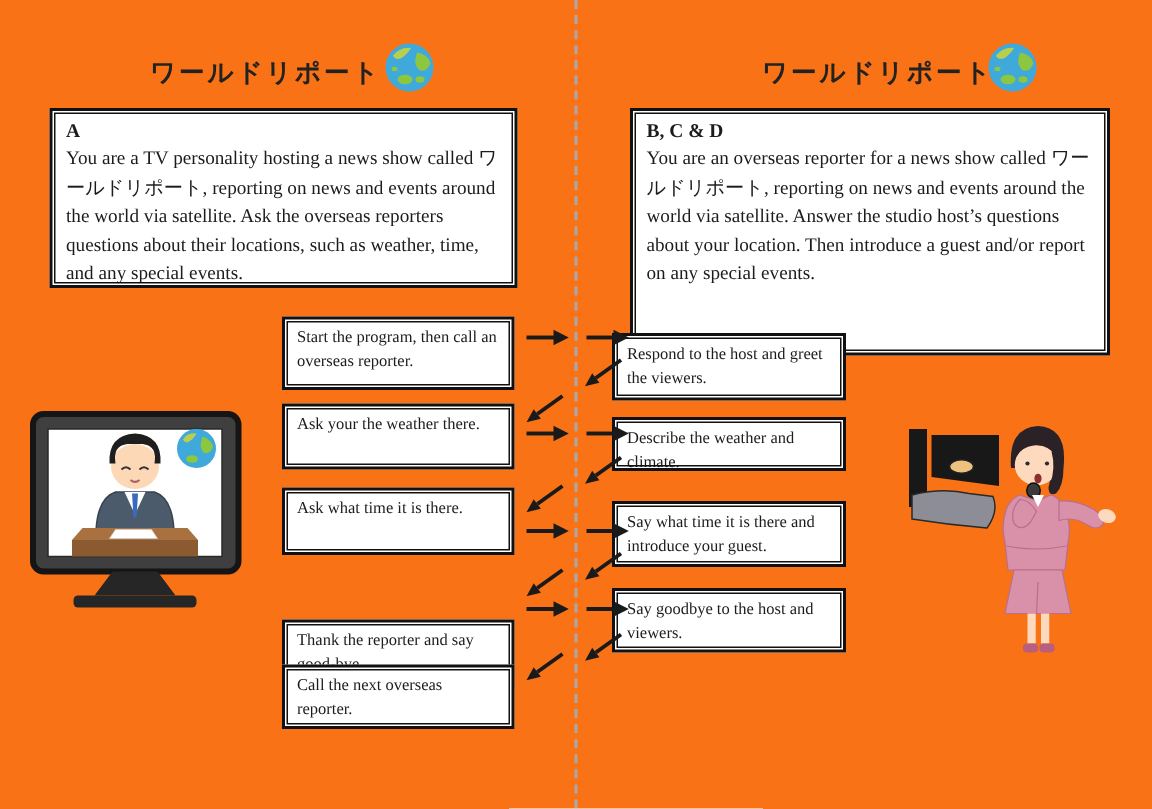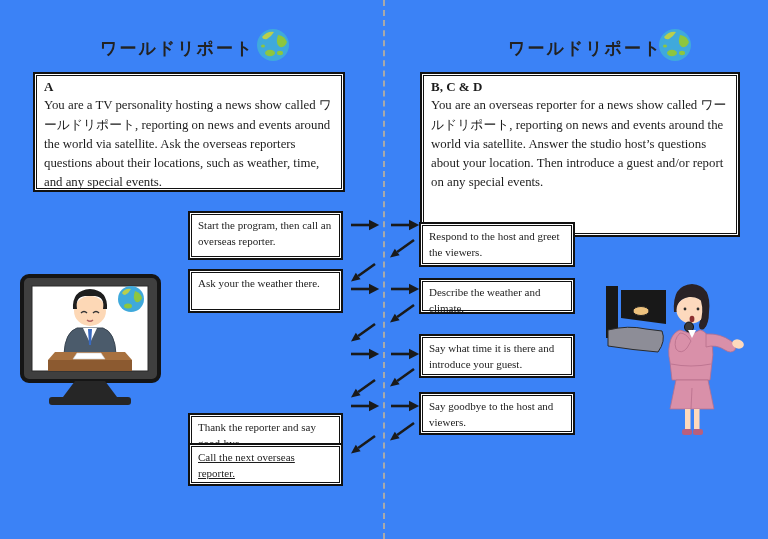--- a/index.html
+++ b/index.html
@@ -1,20 +1,20 @@
 <!DOCTYPE html>
 <html><head>
 <meta charset="utf-8">
 <style>
   * { margin:0; padding:0; box-sizing:border-box; }
   html,body { background:#ffffff; }
   .page {
     position:relative;
     width:768px; height:539px;
-    background:#3b82f6;
+    background:#f97316;
     font-family:"Liberation Serif", serif;
     color:#1c1c1c;
     overflow:hidden;
   }
   .divider {
     position:absolute; top:0; left:383px; height:539px; width:0;
     border-left:2px dashed #a9a9a9;
   }
   .show-title {
     position:absolute;
@@ -31,21 +31,21 @@
     background:#fff;
   }
   .wbox::after {
     content:""; position:absolute; inset:1px;
     border:1px solid #111; pointer-events:none;
   }
   .role-box { padding:3px 9px 0 9px; font-size:12.8px; line-height:19.3px; }
   .role-heading { font-weight:700; font-size:13px; }
   .step { padding:5px 7px 0 8px; font-size:11px; line-height:15.5px; }
   .step-left  { left:188px; width:155px; }
-  .step-right { left:419px; width:156px; }
+  .step-right { left:408px; width:156px; }
   .arr { position:absolute; line-height:0; }
   .illus { position:absolute; line-height:0; }
 </style>
 </head>
 <body>
 
 <div class="page">
 
   <div class="divider"></div>
 
@@ -78,22 +78,23 @@
     <div>You are a TV personality hosting a news show called ワールドリポート, reporting on news and events around the world via satellite. Ask the overseas reporters questions about their locations, such as weather, time, and any special events.</div>
   </div>
 
   <div class="wbox role-box" style="left:420px; top:72px; width:320px; height:165px;">
     <div class="role-heading">B, C &amp; D</div>
     <div>You are an overseas reporter for a news show called ワールドリポート, reporting on news and events around the world via satellite. Answer the studio host’s questions about your location. Then introduce a guest and/or report on any special events.</div>
   </div>
 
   <div class="wbox step step-left" style="top:211px; height:49px;">Start the program, then call an overseas reporter.</div>
   <div class="wbox step step-left" style="top:269px; height:44px;">Ask your the weather there.</div>
+  <div class="wbox step step-left" style="top:325px; height:45px;">Ask what time it is there.</div>
   <div class="wbox step step-left" style="top:381px; height:46px;margin-top:32px;">Thank the reporter and say good-bye.</div>
-  <div class="wbox step step-left" style="top:443px; height:43px;text-decoration:underline;">Call the next overseas reporter.</div>
+  <div class="wbox step step-left" style="top:443px; height:43px;">Call the next overseas reporter.</div>
 
   <div class="wbox step step-right" style="top:222px; height:45px;">Respond to the host and greet the viewers.</div>
   <div class="wbox step step-right" style="top:278px; height:36px;">Describe the weather and climate.</div>
   <div class="wbox step step-right" style="top:334px; height:44px;">Say what time it is there and introduce your guest.</div>
   <div class="wbox step step-right" style="top:392px; height:43px;">Say goodbye to the host and viewers.</div>
 
   <span class="arr" style="left:350px; top:218px;"><svg width="30" height="14" viewBox="0 0 30 14">
         <path d="M1 7 H20" stroke="#1a1a1a" stroke-width="2.6"></path>
         <path d="M19 1.8 L29.2 7 L19 12.2 Z" fill="#1a1a1a"></path>
       </svg></span>

